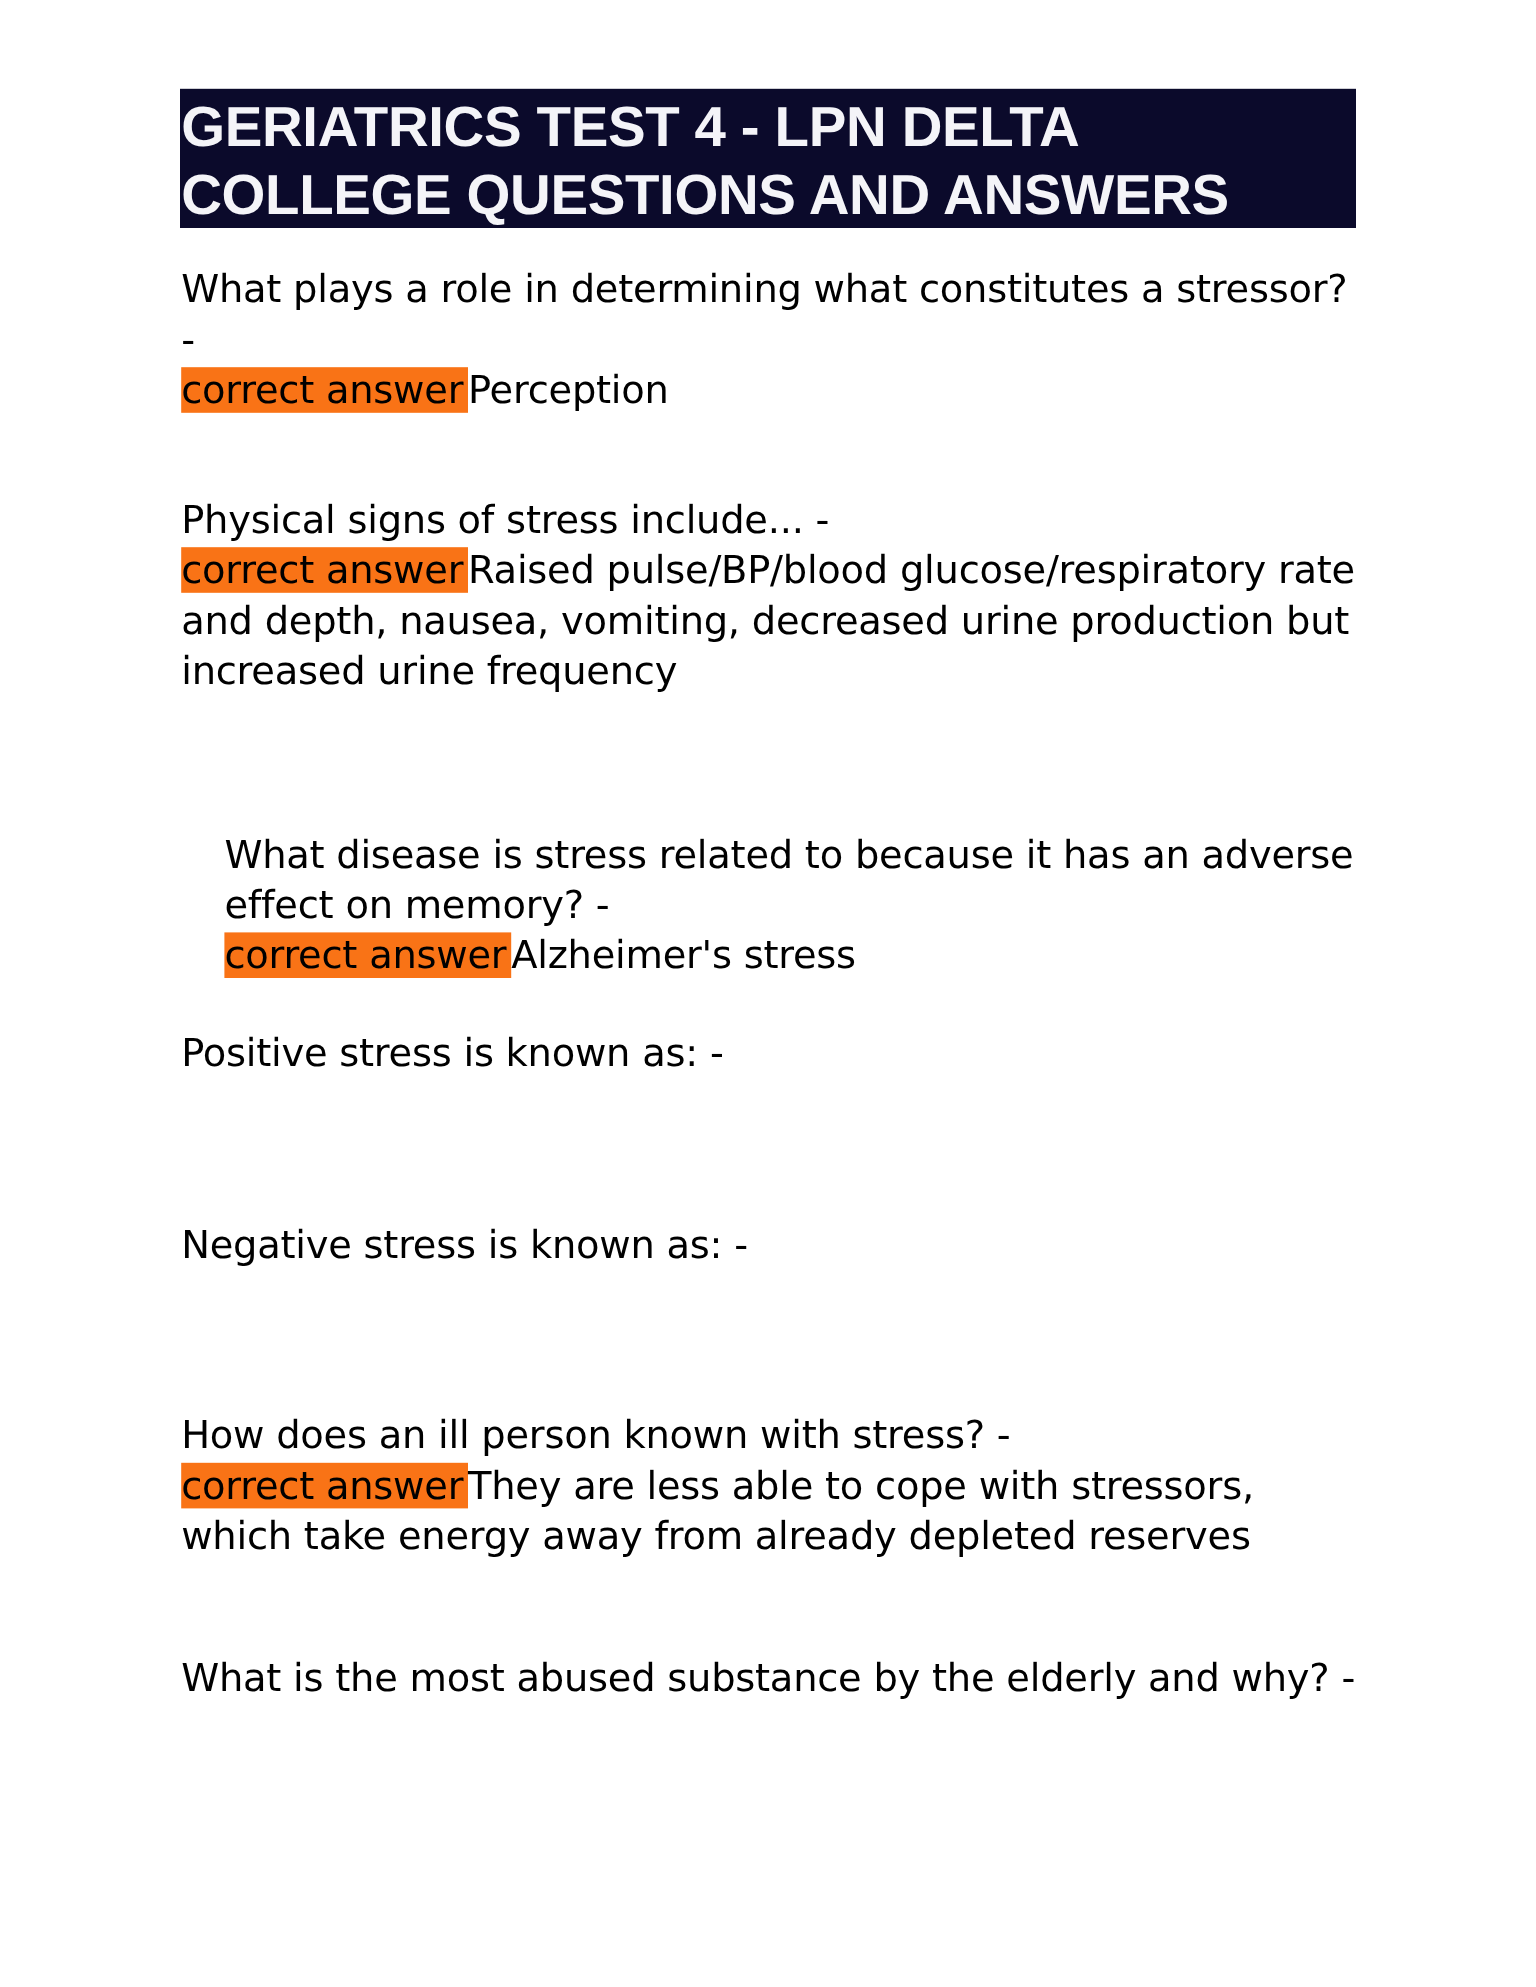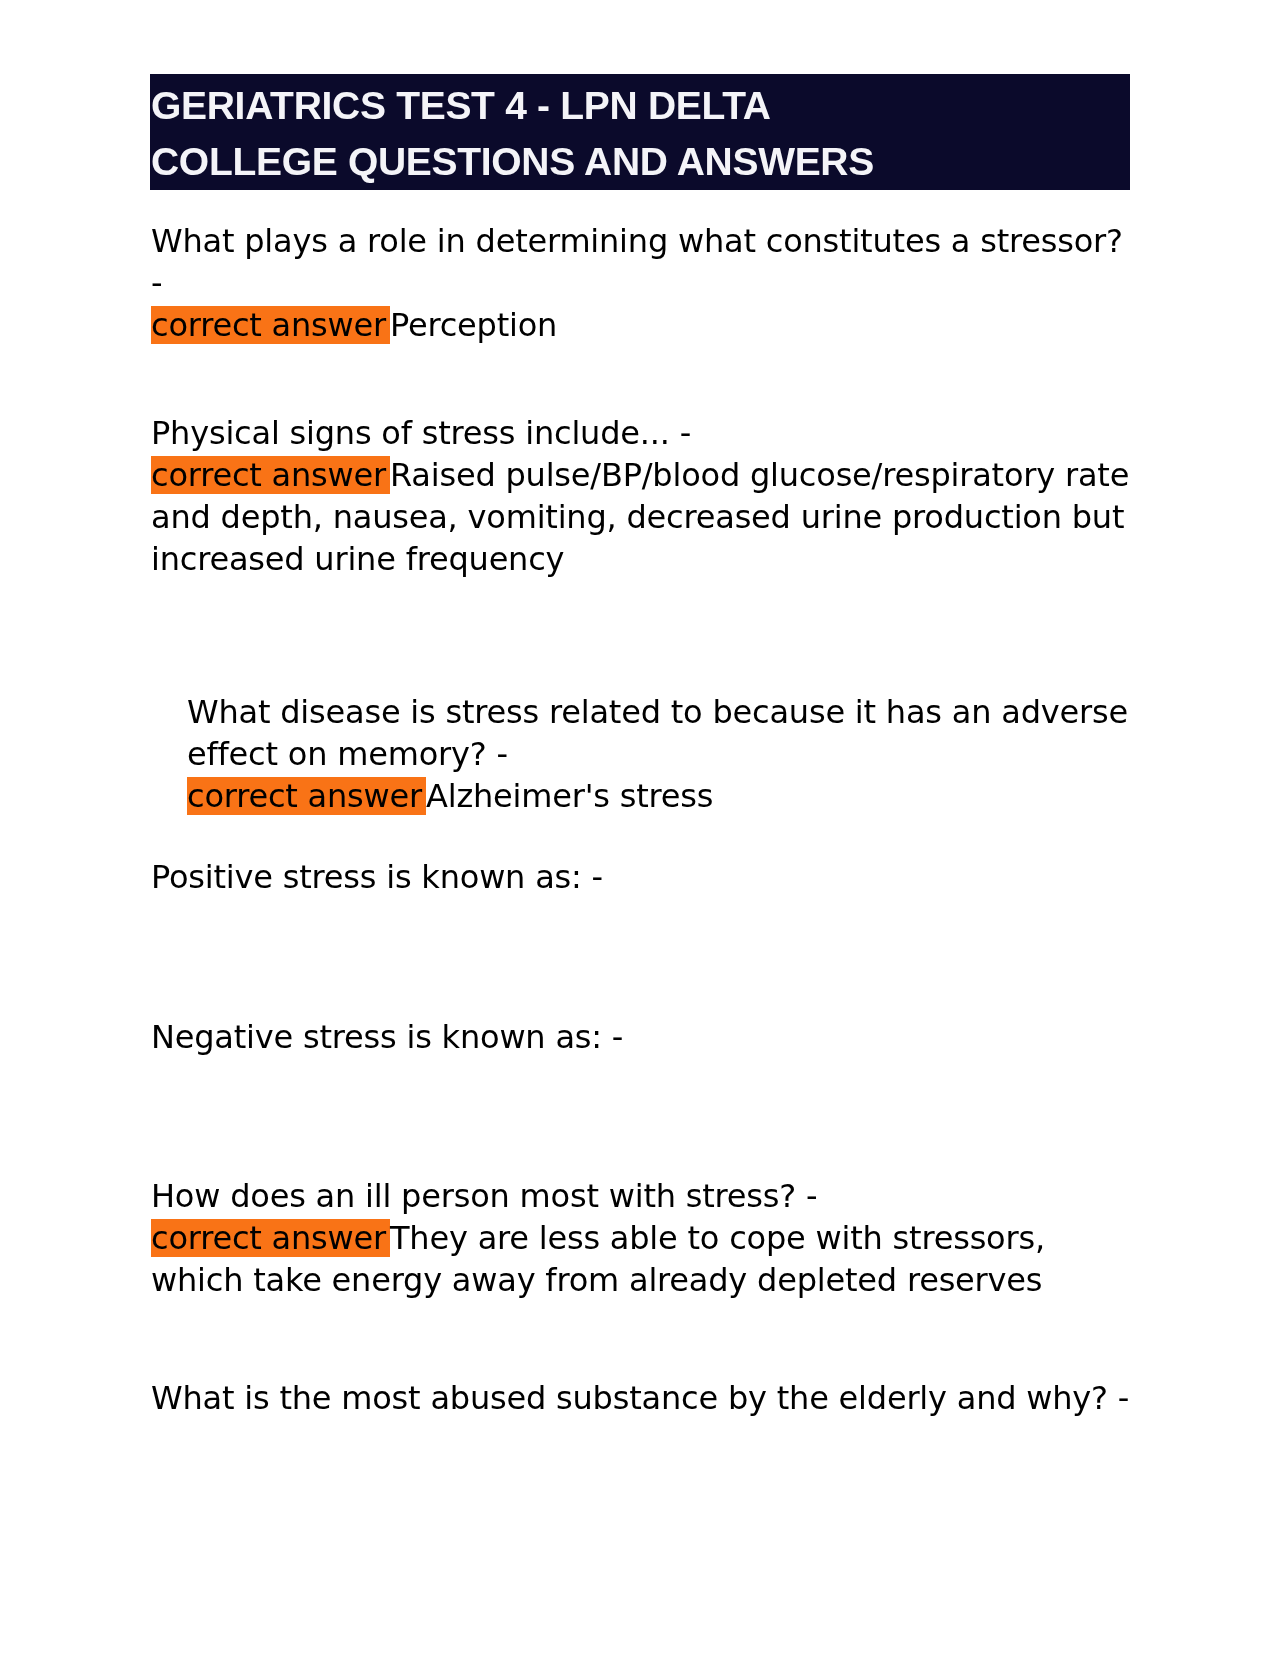--- a/index.html
+++ b/index.html
@@ -27,21 +27,21 @@
       top: 74px;
       width: 980px;
       height: 116px;
       background: #0b0a2b;
       box-sizing: border-box;
       padding: 4px 0 0 1px;
     }
     .title-line {
       font-family: "Liberation Sans", sans-serif;
       font-weight: bold;
-      font-size: 39px;
+      font-size: 47px;
       line-height: 56px;
       color: #f4f4f8;
       white-space: nowrap;
       letter-spacing: -0.3px;
     }
     .qa {
       position: absolute;
       left: 151px;
       width: 980px;
       font-size: 32px;
@@ -89,21 +89,21 @@
 
   <div class="qa" style="top:856px;">
     <p class="question">Positive stress is known as: -</p>
   </div>
 
   <div class="qa" style="top:1016px;">
     <p class="question">Negative stress is known as: -</p>
   </div>
 
   <div class="qa" style="top:1175px;">
-    <p class="question">How does an ill person most with stress? -</p>
+    <p class="question">How does an ill person known with stress? -</p>
     <p class="answer-line">
       <span class="hl">correct answer</span><span>They are less able to cope with stressors, which take energy away from already depleted reserves</span>
     </p>
   </div>
 
   <div class="qa" style="top:1377px;">
     <p class="question">What is the most abused substance by the elderly and why? -</p>
   </div>
 
 </div>

